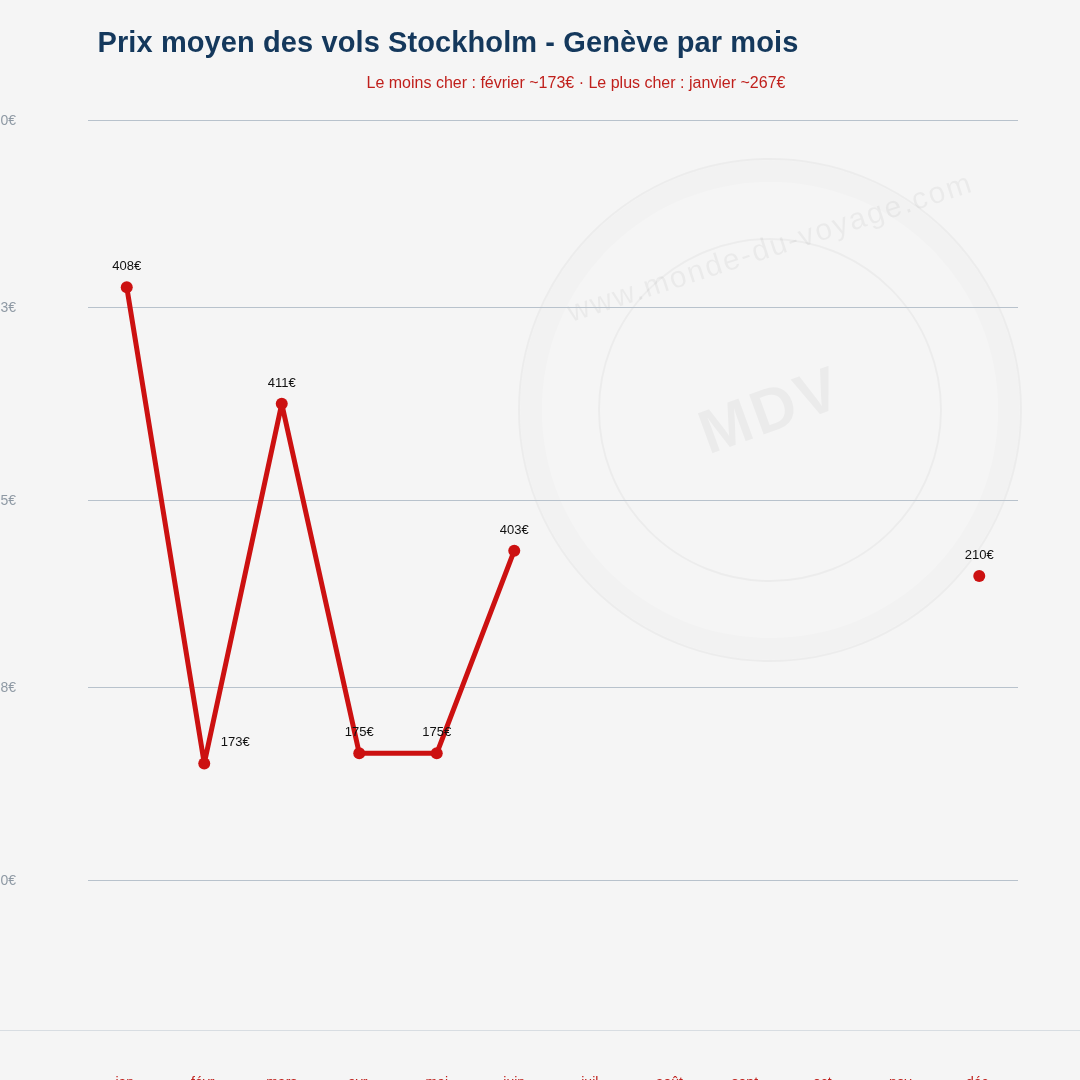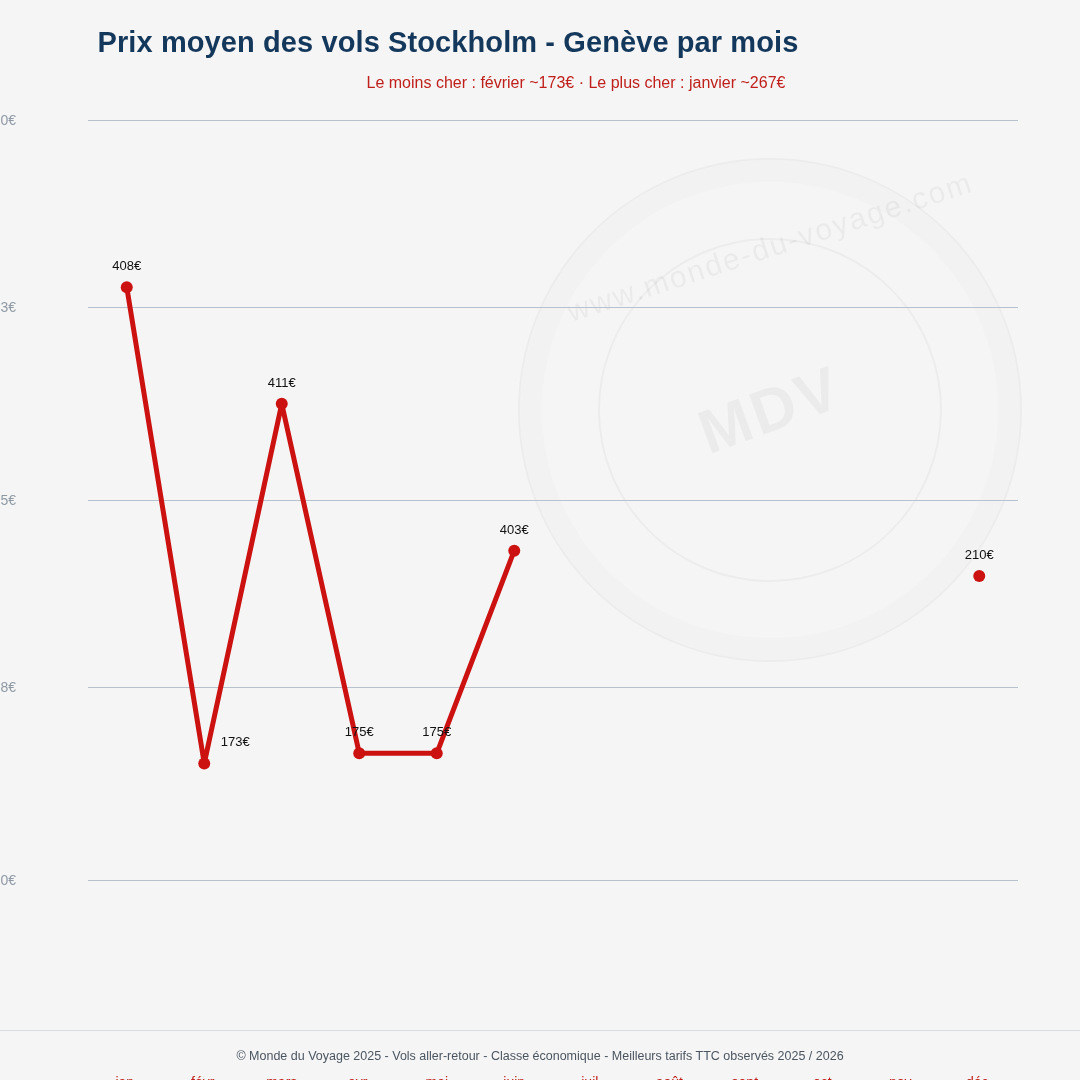--- a/index.html
+++ b/index.html
@@ -199,21 +199,20 @@
         <circle cx="204.25" cy="763.4666666666667" r="6" fill="#cc1111"></circle>
         <circle cx="281.75" cy="403.7333333333333" r="6" fill="#cc1111"></circle>
         <circle cx="359.25" cy="753.3333333333334" r="6" fill="#cc1111"></circle>
         <circle cx="436.75" cy="753.3333333333334" r="6" fill="#cc1111"></circle>
         <circle cx="514.25" cy="550.6666666666666" r="6" fill="#cc1111"></circle>
         <circle cx="979.25" cy="576" r="6" fill="#cc1111"></circle>
       </g>
   </svg>
 
   <div class="footer-sep"></div>
-  <div class="footer">© Monde du Voyage 2025 - Vols aller-retour - Classe économique - Meilleurs tarifs TTC observés 2025 / 2026</div>
 <div class="pt-label" style="left: 126.75px; top: 273.2px;">408€</div>
     <div class="pt-label" style="left: 204.25px; top: 749.467px; margin-left: 31px;">173€</div>
     <div class="pt-label" style="left: 281.75px; top: 389.733px;">411€</div>
     <div class="pt-label" style="left: 359.25px; top: 739.333px;">175€</div>
     <div class="pt-label" style="left: 436.75px; top: 739.333px;">175€</div>
     <div class="pt-label" style="left: 514.25px; top: 536.667px;">403€</div>
     <div class="pt-label" style="left: 979.25px; top: 562px;">210€</div>
   </div>
 
 </body></html>

